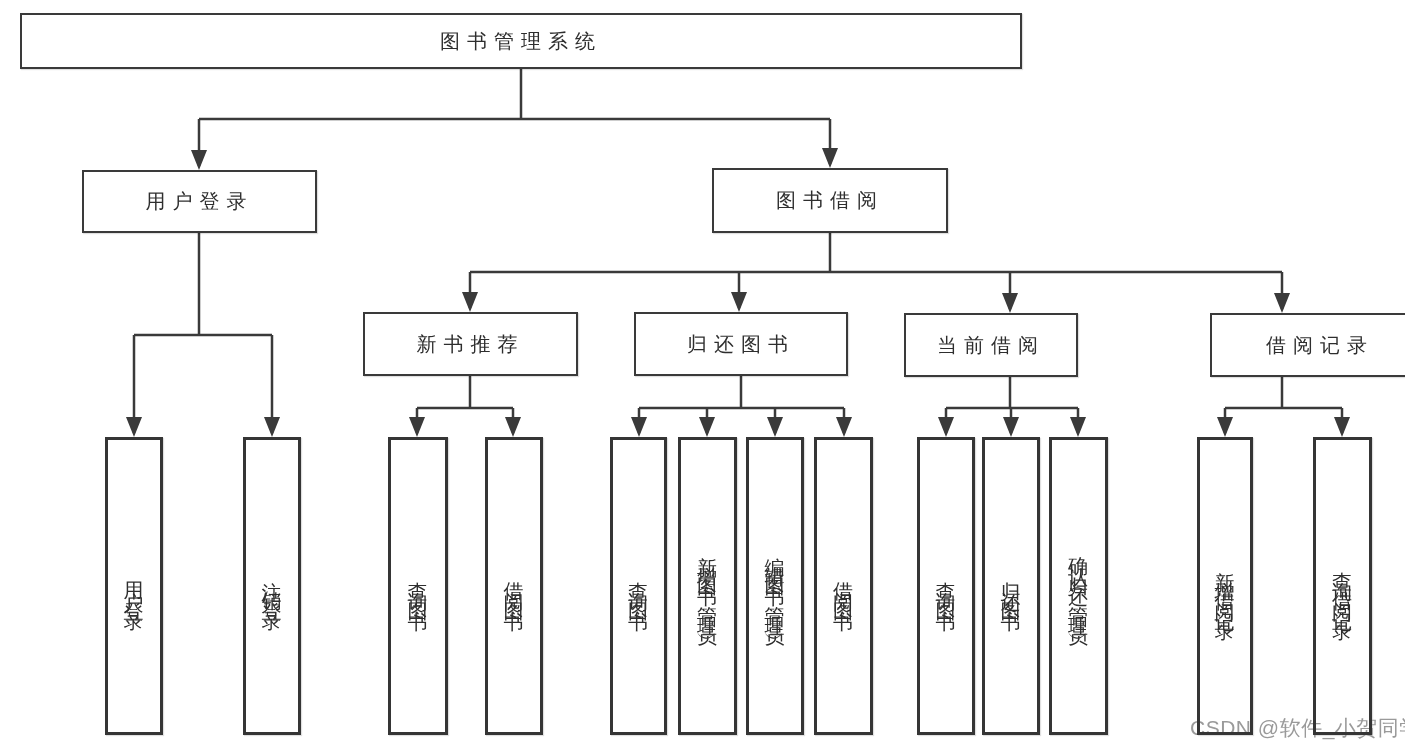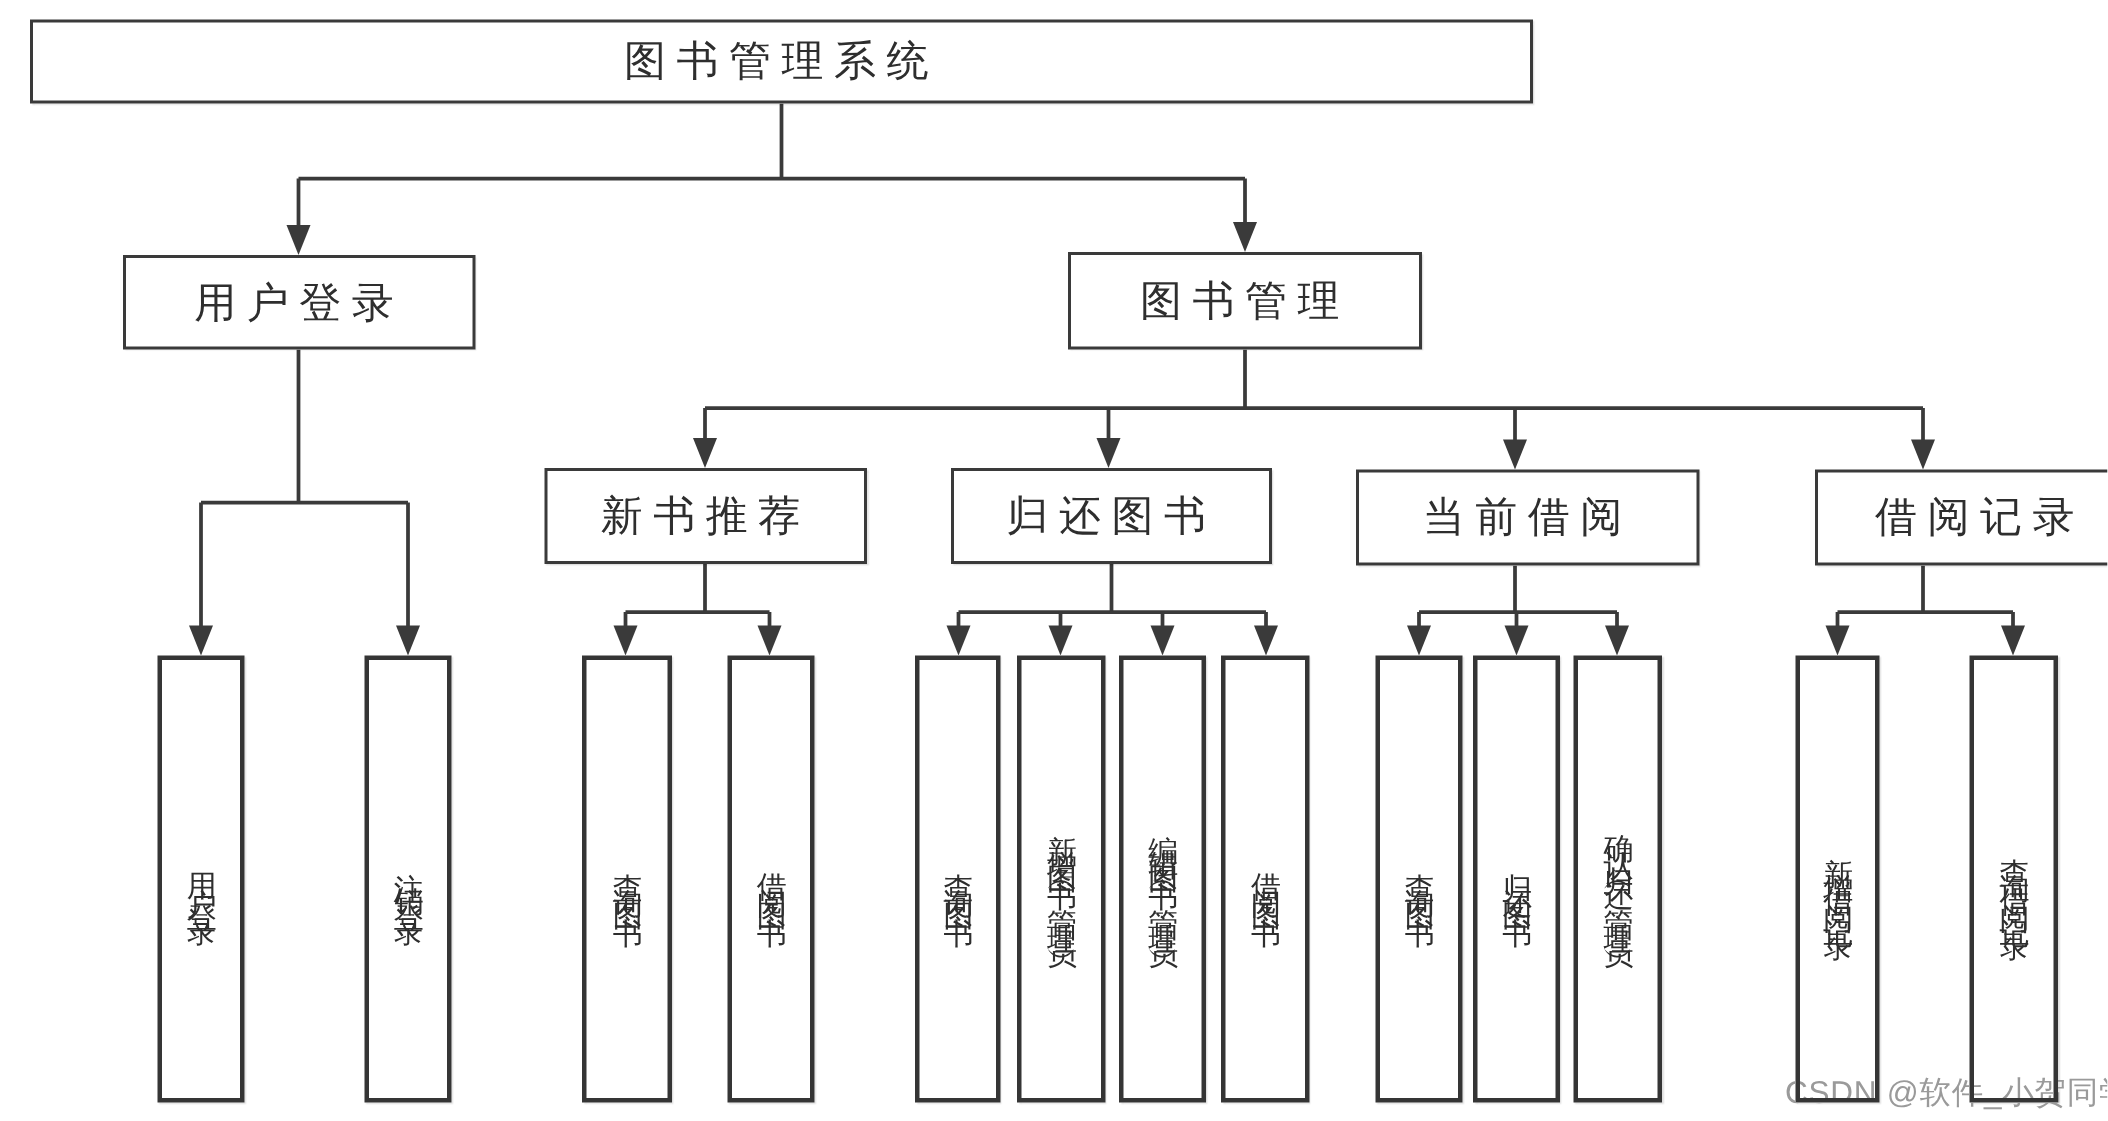--- a/index.html
+++ b/index.html
@@ -15,21 +15,21 @@
     position:absolute;
     box-sizing:border-box;
     background:#ffffff;
     display:flex;align-items:center;justify-content:center;
     color:#2e2e2e;
     box-shadow:1px 1px 1px rgba(0,0,0,0.12);
   }
   .node.h{border:2px solid #3a3a3a;}
   .node.v{border:3px solid #353535;}
   .node.h .lbl{
-    font-size:28px;letter-spacing:7px;white-space:nowrap;
+    font-size:20px;letter-spacing:7px;white-space:nowrap;
   }
   .node.v .lbl{
     writing-mode:vertical-rl;
     text-orientation:mixed;
     font-size:20px;letter-spacing:10px;
     line-height:1;
   }
   #watermark{
     position:absolute;
     left:1190px;top:714px;
@@ -99,29 +99,29 @@
       <polygon points="1334,417 1350,417 1342,437" fill="#3a3a3a"></polygon>
     </svg>
   <div id="nodes">
       <div class="node h" style="left: 20px; top: 13px; width: 1002px; height: 56px;">
         <span class="lbl">图书管理系统</span>
       </div>
       <div class="node h" style="left: 82px; top: 170px; width: 235px; height: 63px;">
         <span class="lbl">用户登录</span>
       </div>
       <div class="node h" style="left: 712px; top: 168px; width: 236px; height: 65px;">
-        <span class="lbl">图书管理</span>
+        <span class="lbl">图书借阅</span>
       </div>
       <div class="node h" style="left: 363px; top: 312px; width: 215px; height: 64px;">
         <span class="lbl">新书推荐</span>
       </div>
       <div class="node h" style="left: 634px; top: 312px; width: 214px; height: 64px;">
         <span class="lbl">归还图书</span>
       </div>
-      <div class="node h" style="left: 904px; top: 313px; width: 229px; height: 64px; font-family: Liberation Mono, monospace;">
+      <div class="node h" style="left: 904px; top: 313px; width: 174px; height: 64px; font-family: Liberation Mono, monospace;">
         <span class="lbl">当前借阅</span>
       </div>
       <div class="node h" style="left: 1172px; top: 313px; width: 220px; height: 64px; margin-left: 38px;">
         <span class="lbl">借阅记录</span>
       </div>
       <div class="node v" style="left: 105px; top: 437px; width: 58px; height: 298px;">
         <span class="lbl">用户登录</span>
       </div>
       <div class="node v" style="left: 243px; top: 437px; width: 58px; height: 298px;">
         <span class="lbl">注销登录</span>

